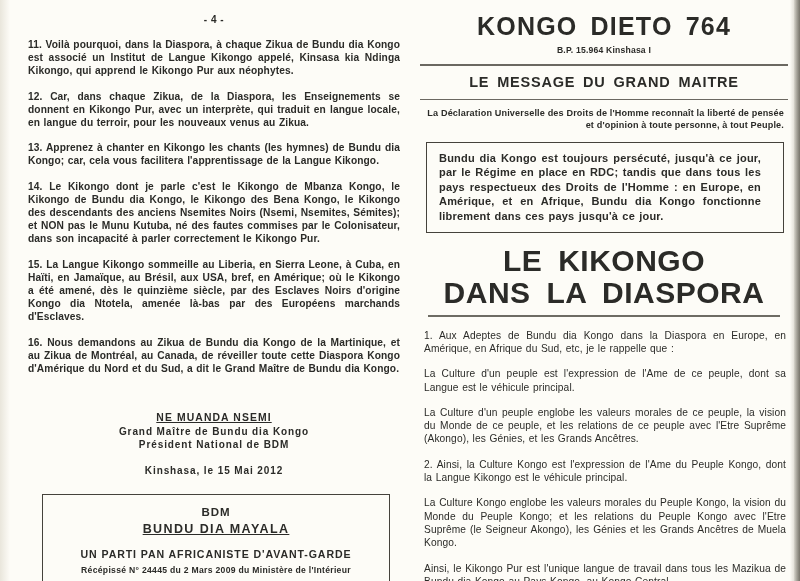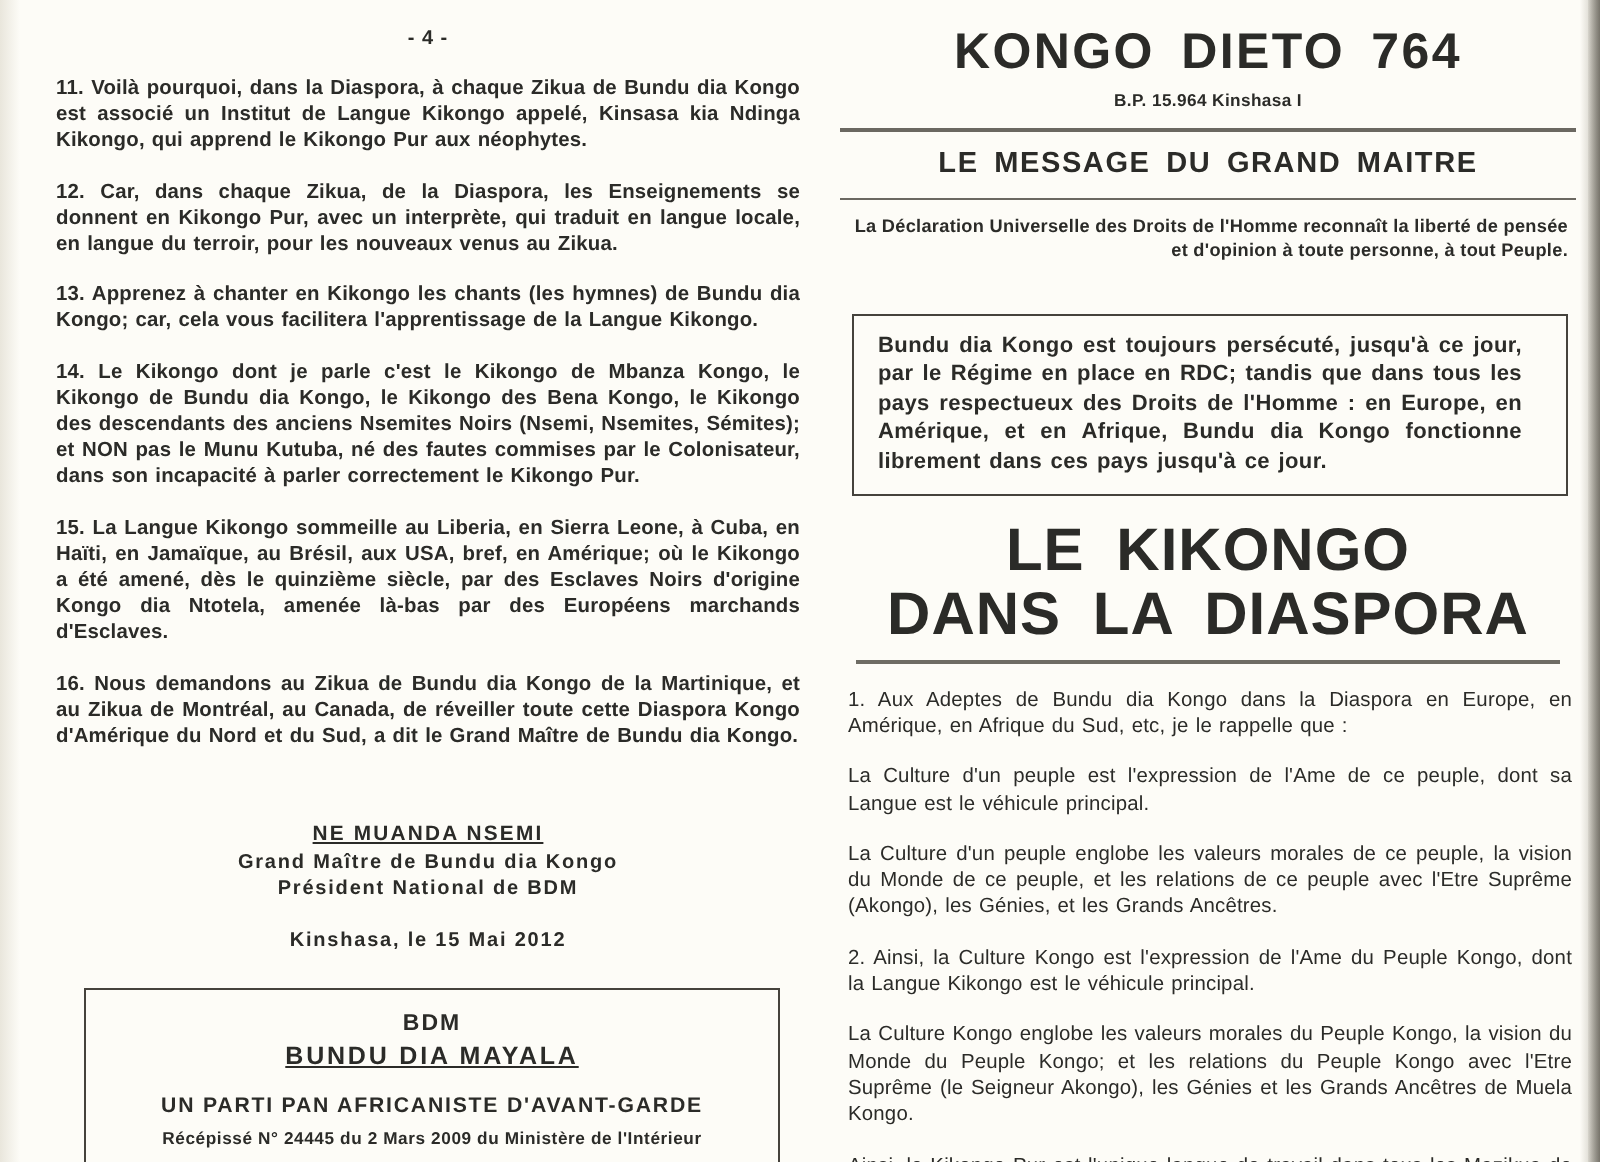--- a/index.html
+++ b/index.html
@@ -167,21 +167,21 @@
     text-align: right;
     font-size: 9.1px;
     font-weight: bold;
     line-height: 12.4px;
     letter-spacing: 0.15px;
     margin: 6px 6px 0 6px;
   }
 
   
   #persecution-box {
-    margin: 25px 6px 0 8px;
+    margin: 10px 6px 0 8px;
     border: 1.5px solid #45423c;
     padding: 8px 22px 8px 12px;
     background: #fdfcf7;
   }
   #persecution-box p {
     margin: 0;
     font-size: 11px;
     font-weight: bold;
     line-height: 14.6px;
     text-align: justify;

